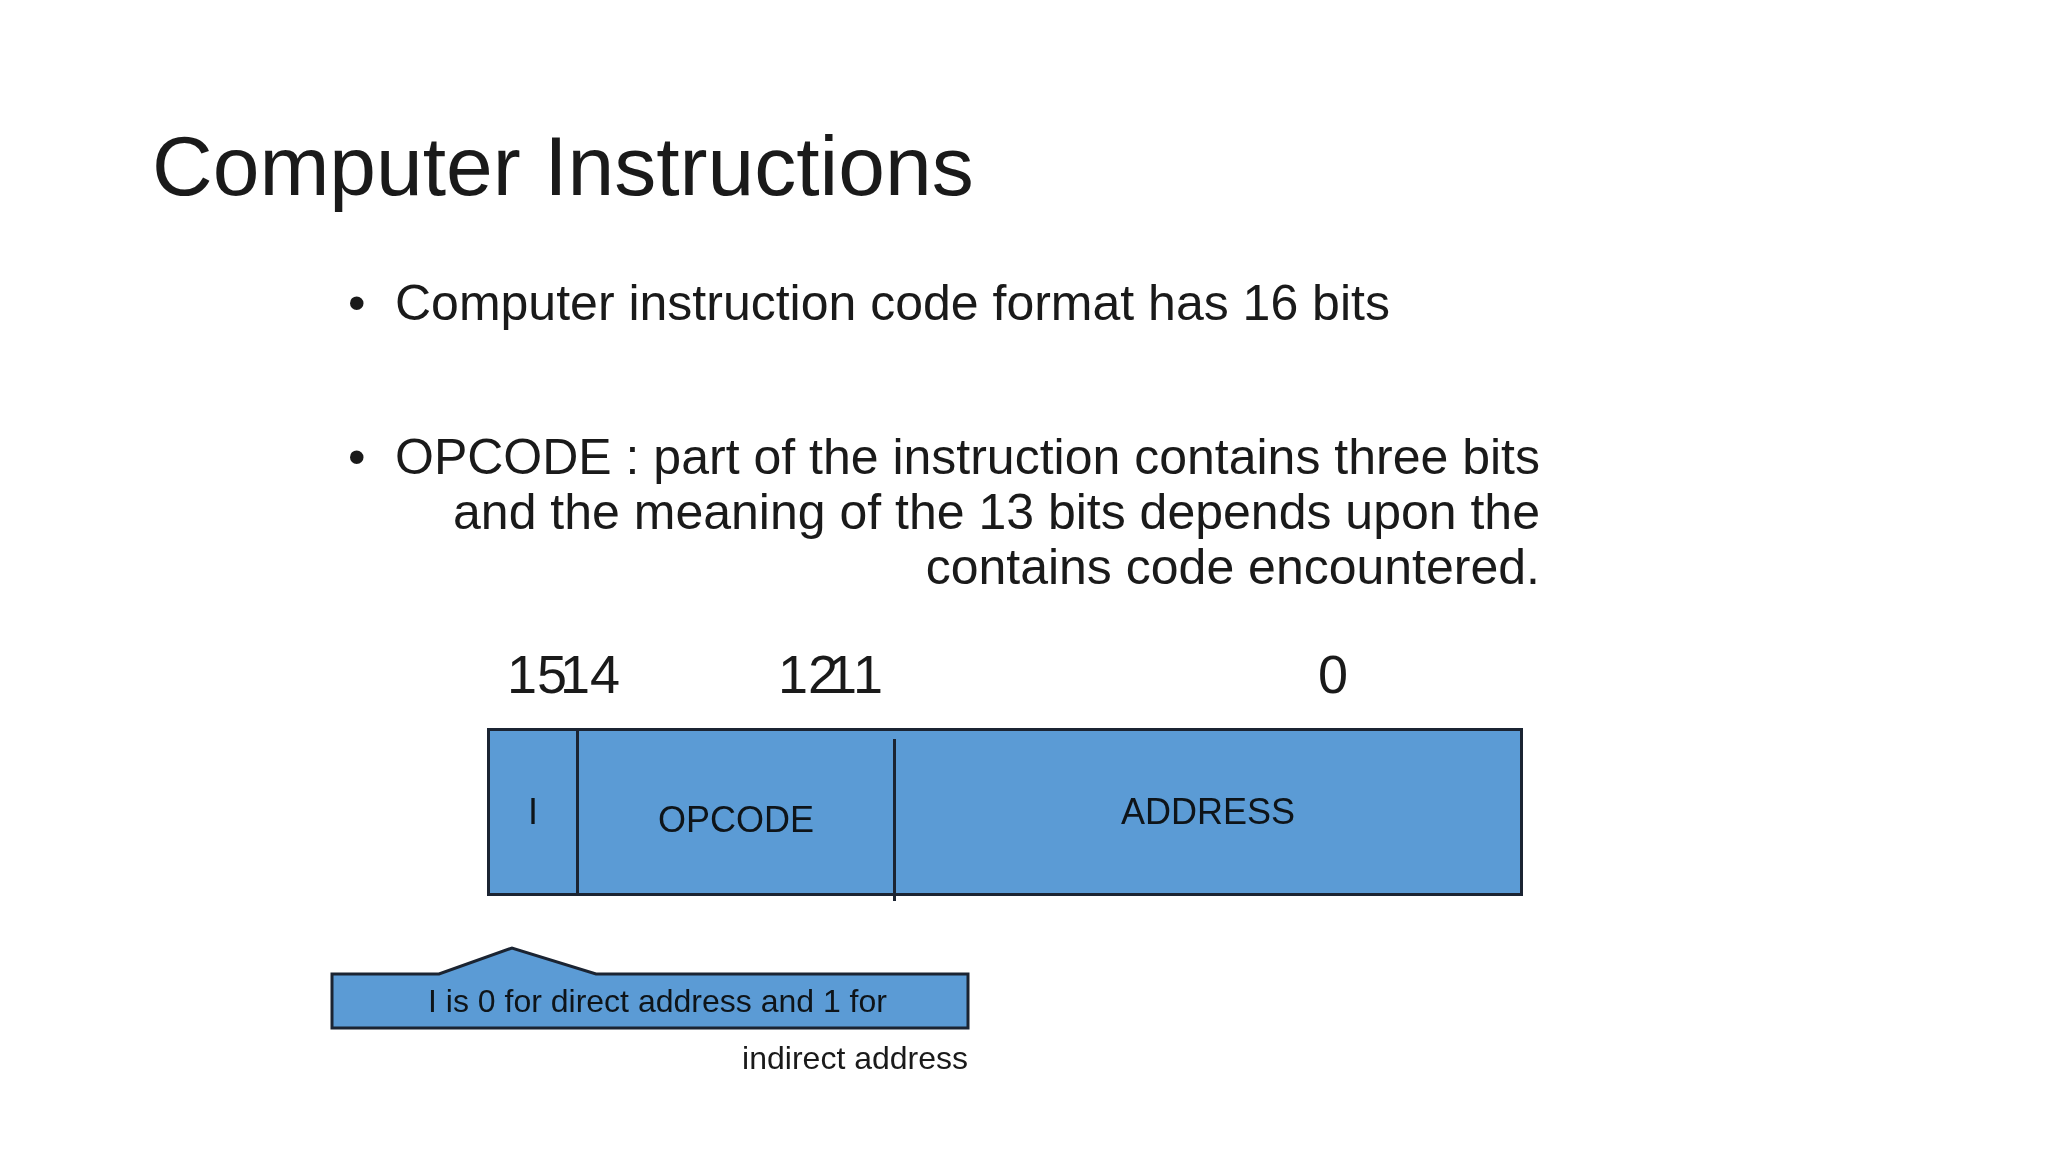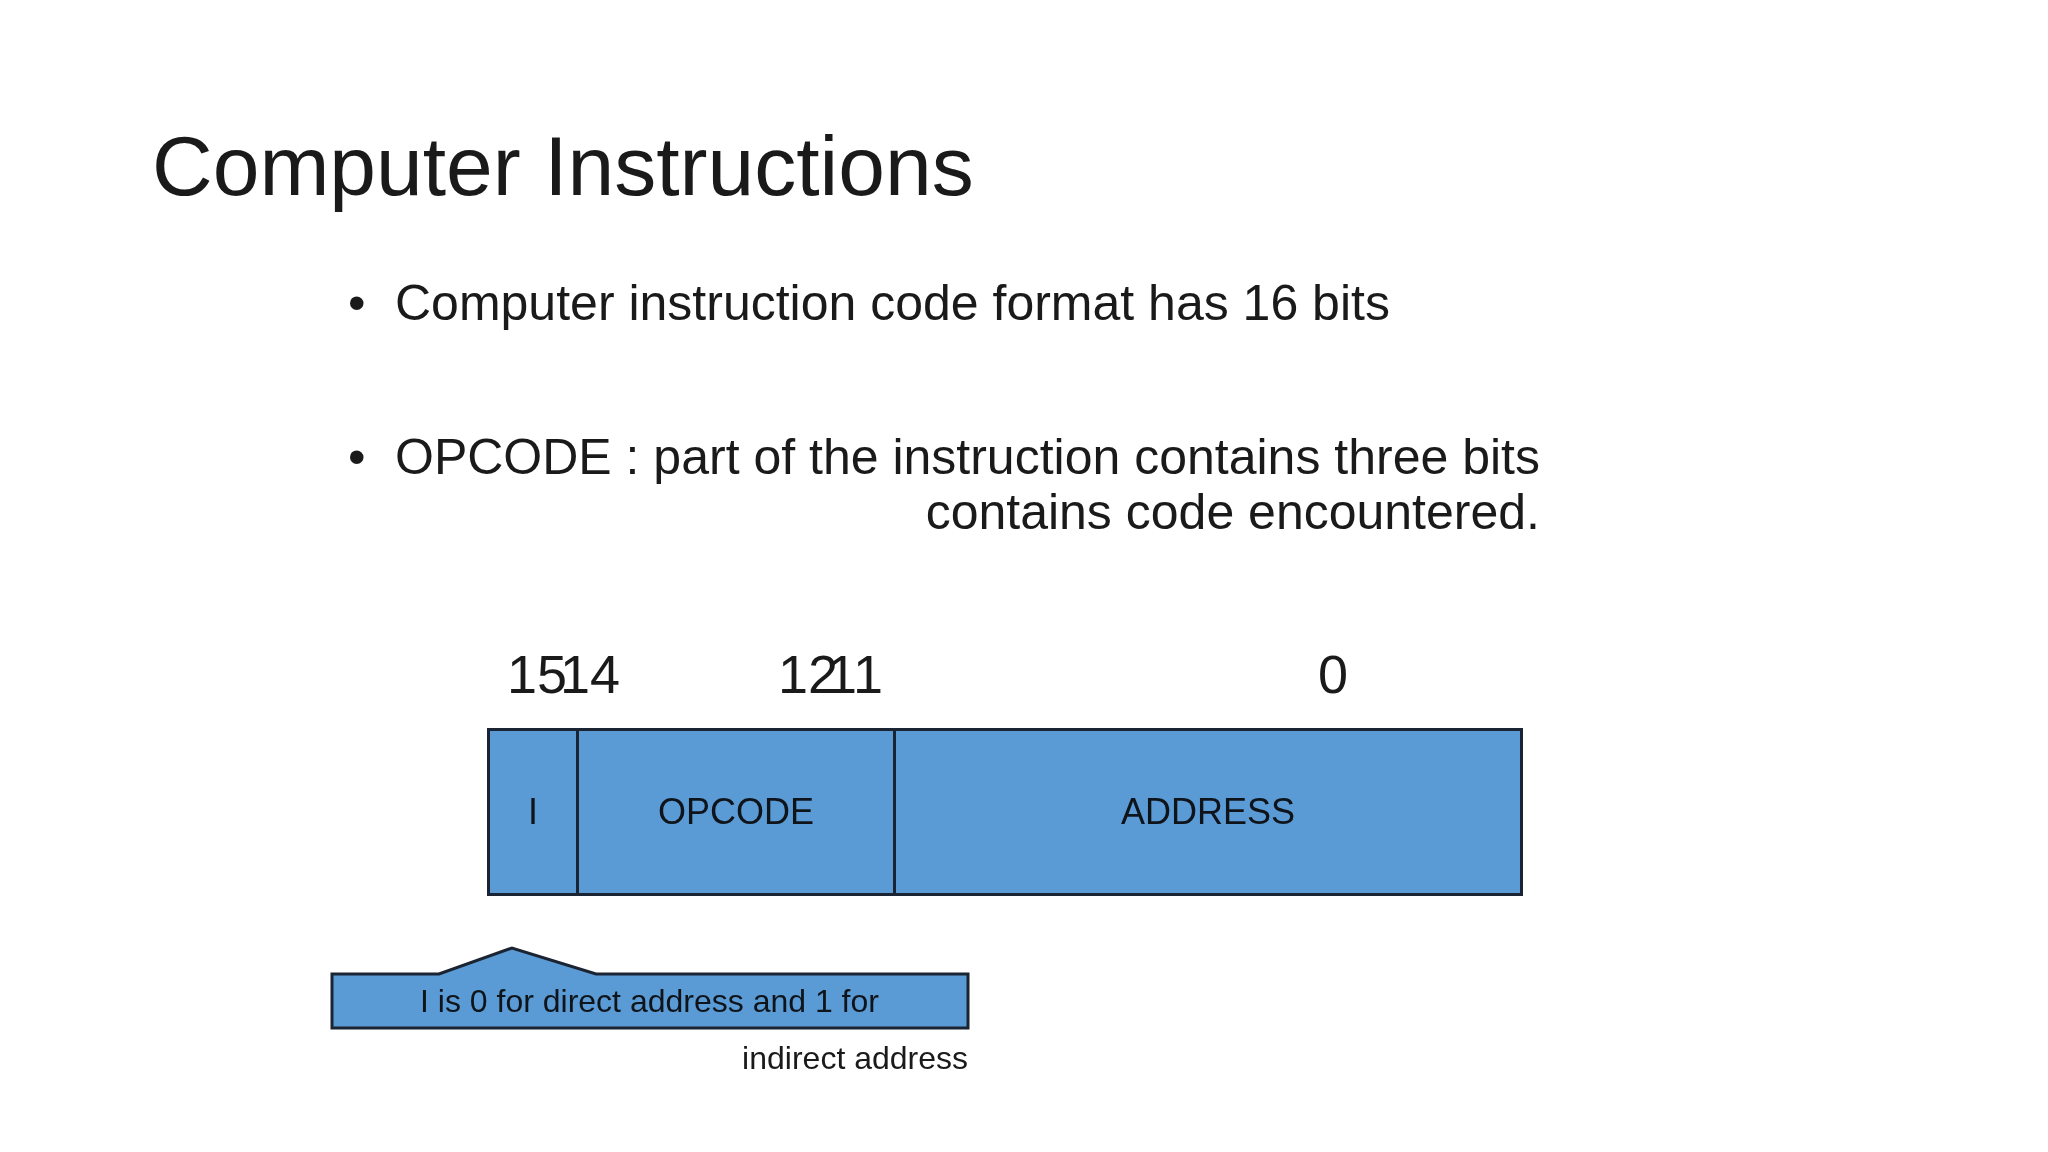--- a/index.html
+++ b/index.html
@@ -48,27 +48,27 @@
     box-sizing:border-box;border:3px solid var(--border,#1b2432);
     background:var(--fill,#5b9bd5);
     display:flex;
   }
   .cell{
     box-sizing:border-box;height:100%;
     display:flex;align-items:center;justify-content:center;
     font-size:36px;color:#0e1419;
   }
   .cell-i{flex:0 0 89px;border-right:3px solid var(--border,#1b2432);}
-  .cell-opcode{flex:0 0 317px;border-right:3px solid var(--border,#1b2432);}
+  .cell-opcode{flex:0 0 317px;border-right:3px solid var(--border,#1b2432);margin-top:8px;}
   .cell-address{flex:1 1 auto;}
 
   
   .callout-svg{position:absolute;left:329px;top:944px;width:642px;height:88px;}
   .callout-text{
-    position:absolute;left:331px;top:975px;width:637px;height:52px;
+    position:absolute;left:339px;top:975px;width:637px;height:52px;
     display:flex;align-items:center;justify-content:center;
     font-size:32px;color:#0e1419;white-space:nowrap;
   }
   .callout-overflow{
     position:absolute;left:331px;top:1036px;width:637px;
     text-align:right;font-size:32px;line-height:44px;
     color:var(--text,#1a1a1a);white-space:nowrap;
   }
 </style>
 </head>
@@ -80,20 +80,21 @@
 
   <div class="bullet bullet-1">
     <span class="marker">•</span>
     <div class="btext">Computer instruction code format has 16 bits</div>
   </div>
 
   <div class="bullet bullet-2">
     <span class="marker">•</span>
     <div class="btext">
       <div>OPCODE : part of the instruction contains three bits</div>
+      <div>and the meaning of the 13 bits depends upon the</div>
       <div>contains code encountered.</div>
     </div>
   </div>
 
   <div class="bit-label bit-15">15</div>
   <div class="bit-label bit-14">14</div>
   <div class="bit-label bit-12">12</div>
   <div class="bit-label bit-11">11</div>
   <div class="bit-label bit-0">0</div>
 

